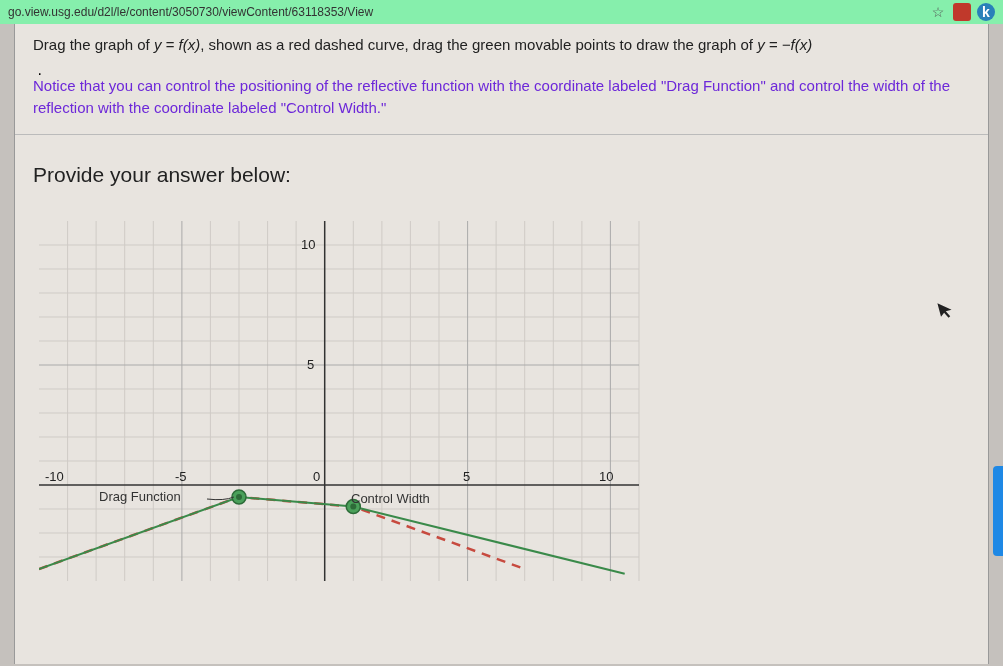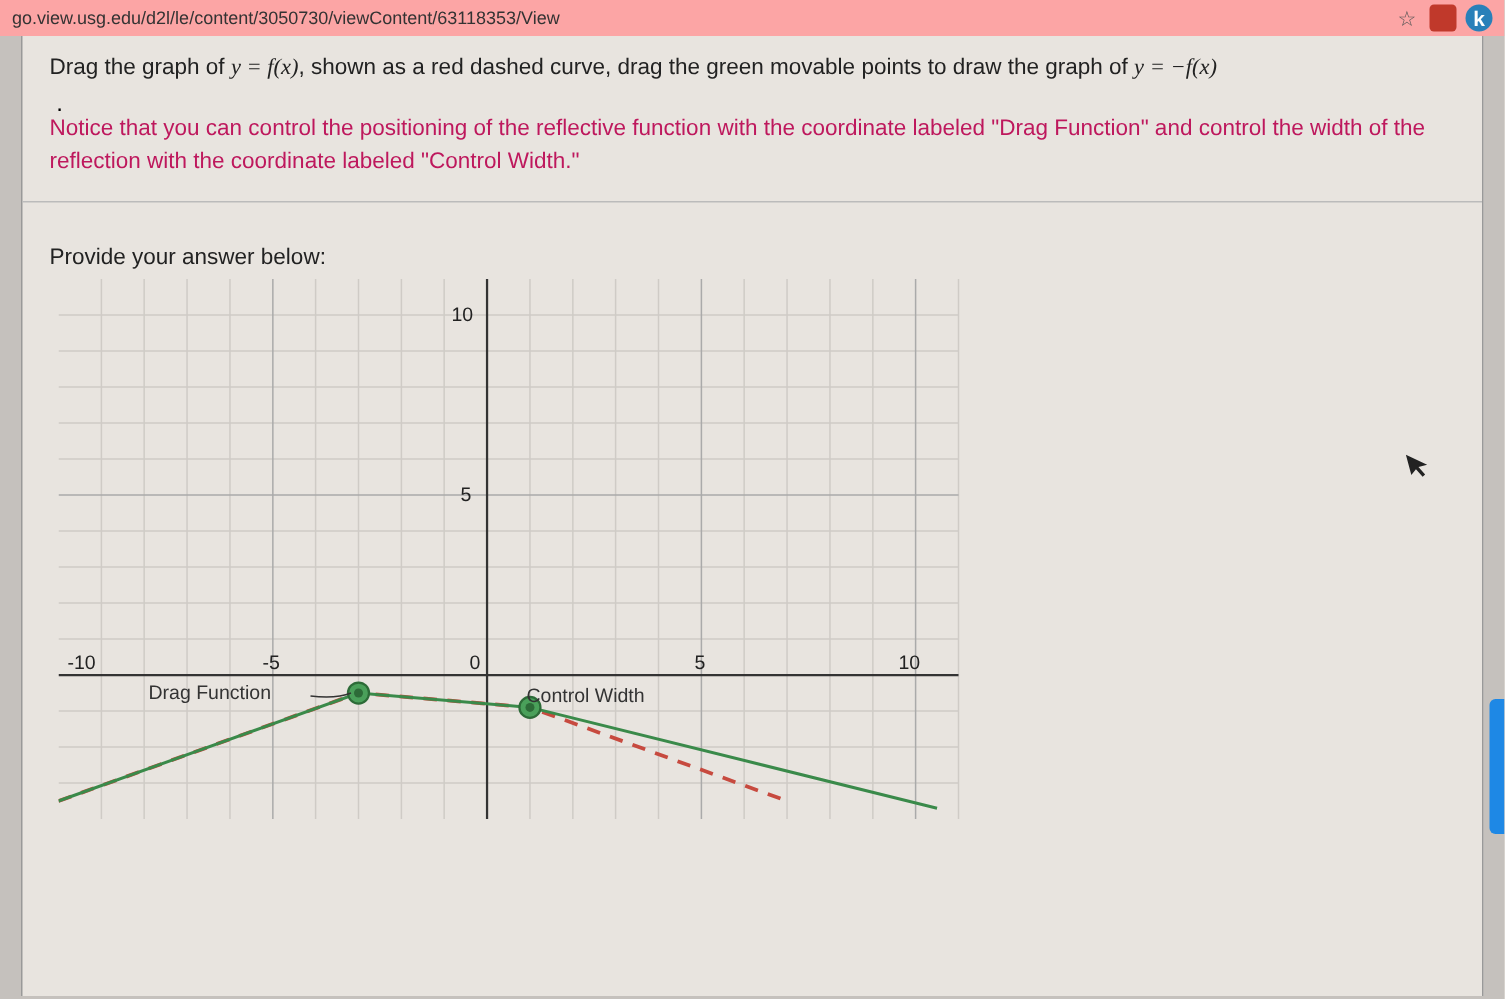--- a/index.html
+++ b/index.html
@@ -1,28 +1,28 @@
 <!DOCTYPE html>
 <html><head>
 <meta charset="utf-8">
 <style>
 * { margin:0; padding:0; box-sizing:border-box; }
 body { width:1003px; height:666px; font-family:Arial,sans-serif; background:#c5c1bd; overflow:hidden; position:relative; }
-.addr-bar { height:24px; background:#fca5a5; display:flex; align-items:center; padding:0 8px; font-size:12px; color:#333; }
+.addr-bar { height:24px; background:#86efac; display:flex; align-items:center; padding:0 8px; font-size:12px; color:#333; }
 .addr-bar .url { flex:1; }
 .addr-bar .ico { width:18px; height:18px; margin-left:6px; display:flex; align-items:center; justify-content:center; font-size:14px; }
 .star { color:#555; }
 .badge-red { background:#c0392b; color:#fff; border-radius:3px; width:16px; height:16px; font-size:10px; font-weight:bold; }
 .badge-blue { background:#2980b9; color:#fff; border-radius:50%; width:16px; height:16px; font-size:10px; font-weight:bold; }
 .content { background:#e8e4df; margin:0 14px; padding:10px 18px 0 18px; height:640px; position:relative; border-left:1px solid #999; border-right:1px solid #999; }
 .prompt { font-size:15px; color:#222; line-height:1.5; margin-bottom:4px; }
-.mathit { font-style:italic; font-family:Liberation Serif, serif; }
+.mathit { font-style:italic; font-family:Liberation Sans, sans-serif; }
 .divider { border-top:1px solid #bbb; margin:14px -18px; }
-.notice { font-size:15px; color:#be185d; line-height:1.5; }
-.answer-label { font-size:15px; color:#222; margin-top:28px; margin-bottom:6px; }
+.notice { font-size:15px; color:#6d28d9; line-height:1.5; }
+.answer-label { font-size:21px; color:#222; margin-top:28px; margin-bottom:34px; }
 .graph-wrap { position:relative; width:620px; height:360px; margin-left:6px; }
 svg.graph { width:620px; height:360px; }
 .cursor { position:absolute; right:48px; top:300px; font-size:16px; transform:rotate(-15deg); }
 .sidebar-tab { position:absolute; right:0; bottom:110px; width:10px; height:90px; background:#1e88e5; border-radius:4px 0 0 4px; }
 .graph text { font-family:Arial,sans-serif; font-size:13px; fill:#222; }
 .graph .pt-label { font-size:13px; fill:#333; }
 </style>
 </head>
 <body>
 

